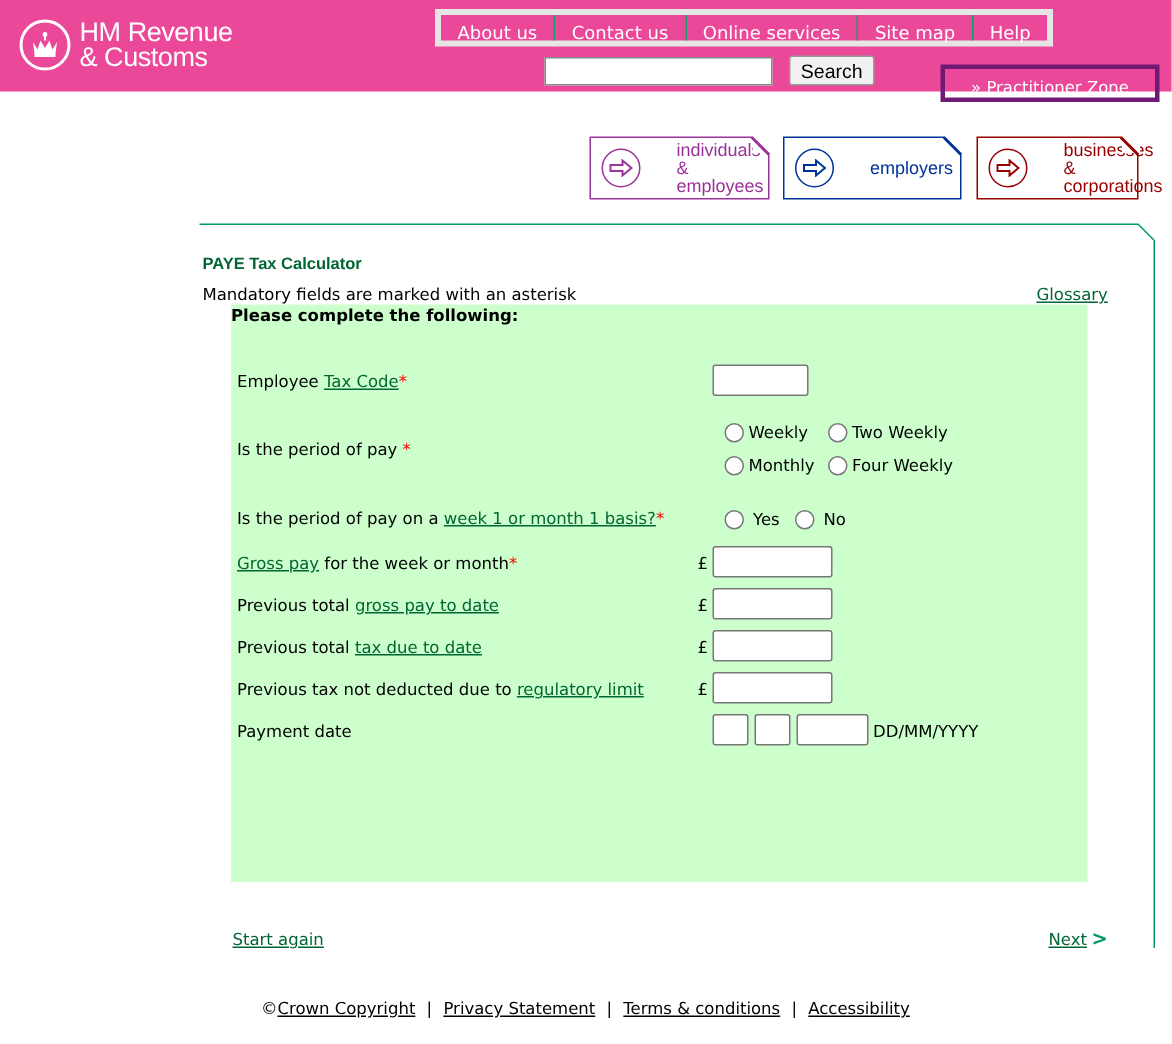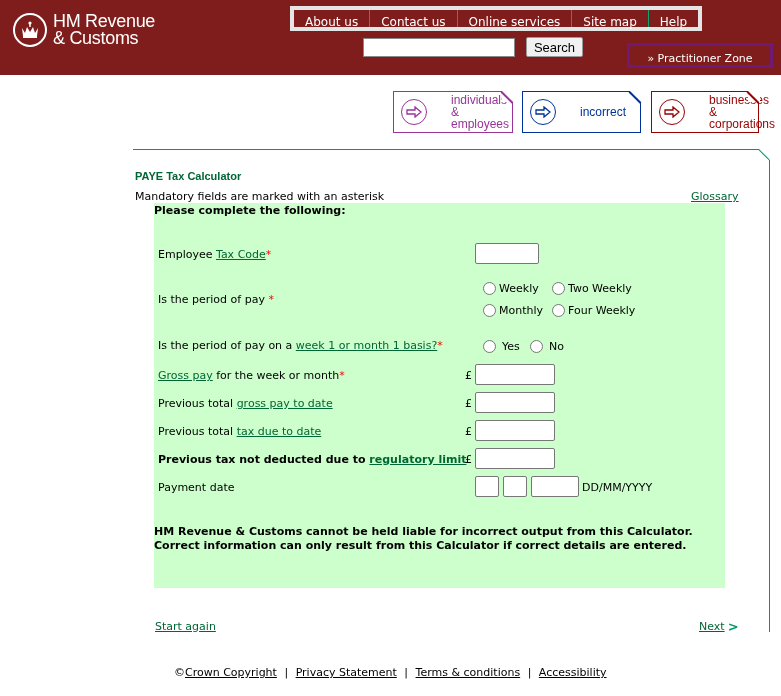--- a/index.html
+++ b/index.html
@@ -4,21 +4,21 @@
 <style>
   * { box-sizing: border-box; }
   html, body { margin: 0; padding: 0; }
   body {
     width: 781px; height: 696px; background: #ffffff; position: relative; overflow: hidden;
     font-family: "DejaVu Sans", "Liberation Sans", sans-serif; font-size: 11px; color: #000;
   }
   a { color: #006633; text-decoration: underline; }
 
   
-  .header { position: absolute; left: 0; top: 0; width: 781px; height: 75px; background: #7f1d1d; }
+  .header { position: absolute; left: 0; top: 0; width: 781px; height: 61px; background: #ec4899; }
   .logo { position: absolute; left: 13px; top: 13px; display: flex; align-items: center; color: #fff; }
   .logo-crest { width: 34px; height: 34px; border: 2.5px solid #fff; border-radius: 50%; display: flex; align-items: center; justify-content: center; }
   .logo-text { margin-left: 6px; font-family: "Liberation Sans", sans-serif; font-size: 18px; line-height: 17px; letter-spacing: -0.3px; color: #fff; }
   .topnav { position: absolute; left: 290px; top: 6px; display: flex; height: 25px; border: 4px solid #e5e5e5; }
   .topnav a {
     display: block; padding: 0 11px; line-height: 25px; color: #fff; text-decoration: none;
     font-size: 12px; border-right: 1px solid #11a070;
   }
   .topnav a:last-child { border-right: none; }
   .search-input { position: absolute; left: 363px; top: 38px; width: 152px; height: 19px; border: 1px solid #888; background: #fff; }
@@ -116,21 +116,21 @@
     <span>&amp; employees</span>
   </span>
 </a>
 <a class="aud aud-emp">
   <span class="corner"></span>
   <span class="aud-icon">
     <svg width="16" height="12" viewBox="0 0 16 12">
         <path d="M1 4 H9 V1 L15 6 L9 11 V8 H1 Z" fill="none" stroke="#003399" stroke-width="1.3"></path>
       </svg>
   </span>
-  <span class="aud-label">incorrect</span>
+  <span class="aud-label">employers</span>
 </a>
 <a class="aud aud-bus">
   <span class="corner"></span>
   <span class="aud-icon">
     <svg width="16" height="12" viewBox="0 0 16 12">
         <path d="M1 4 H9 V1 L15 6 L9 11 V8 H1 Z" fill="none" stroke="#990000" stroke-width="1.3"></path>
       </svg>
   </span>
   <span class="aud-label">
     <span>businesses &amp;</span><br>
@@ -197,36 +197,32 @@
   </div>
   <span class="pound" style="top:194px;">£</span>
   <input class="txt" type="text" style="left: 321px; top: 189px; width: 80px;" value="">
 
   <div class="lbl" style="top:222px;">
     <span>Previous total </span><a>tax due to date</a>
   </div>
   <span class="pound" style="top:222px;">£</span>
   <input class="txt" type="text" style="left: 321px; top: 217px; width: 80px;" value="">
 
-  <div class="lbl" style="top:250px;font-weight:bold;">
+  <div class="lbl" style="top:250px;">
     <span>Previous tax not deducted due to </span><a>regulatory limit</a>
   </div>
   <span class="pound" style="top:250px;">£</span>
   <input class="txt" type="text" style="left: 321px; top: 245px; width: 80px;" value="">
 
   <div class="lbl" style="top:278px;">Payment date</div>
   <input class="txt" type="text" style="left: 321px; top: 273px; width: 24px;" value="">
   <input class="txt" type="text" style="left: 349px; top: 273px; width: 24px;" value="">
   <input class="txt" type="text" style="left: 377px; top: 273px; width: 48px;" value="">
   <span class="fmt">DD/MM/YYYY</span>
 
-  <div class="disclaimer">
-    <span>HM Revenue &amp; Customs cannot be held liable for incorrect output from this Calculator.</span><br>
-    <span>Correct information can only result from this Calculator if correct details are entered.</span>
-  </div>
 </div>
 
 <a class="start-again">Start again</a>
 <div class="next">
   <a>Next</a>
   <span class="chev">&gt;</span>
 </div>
 
 <div class="footer">
   <span>©</span><a>Crown Copyright</a>

